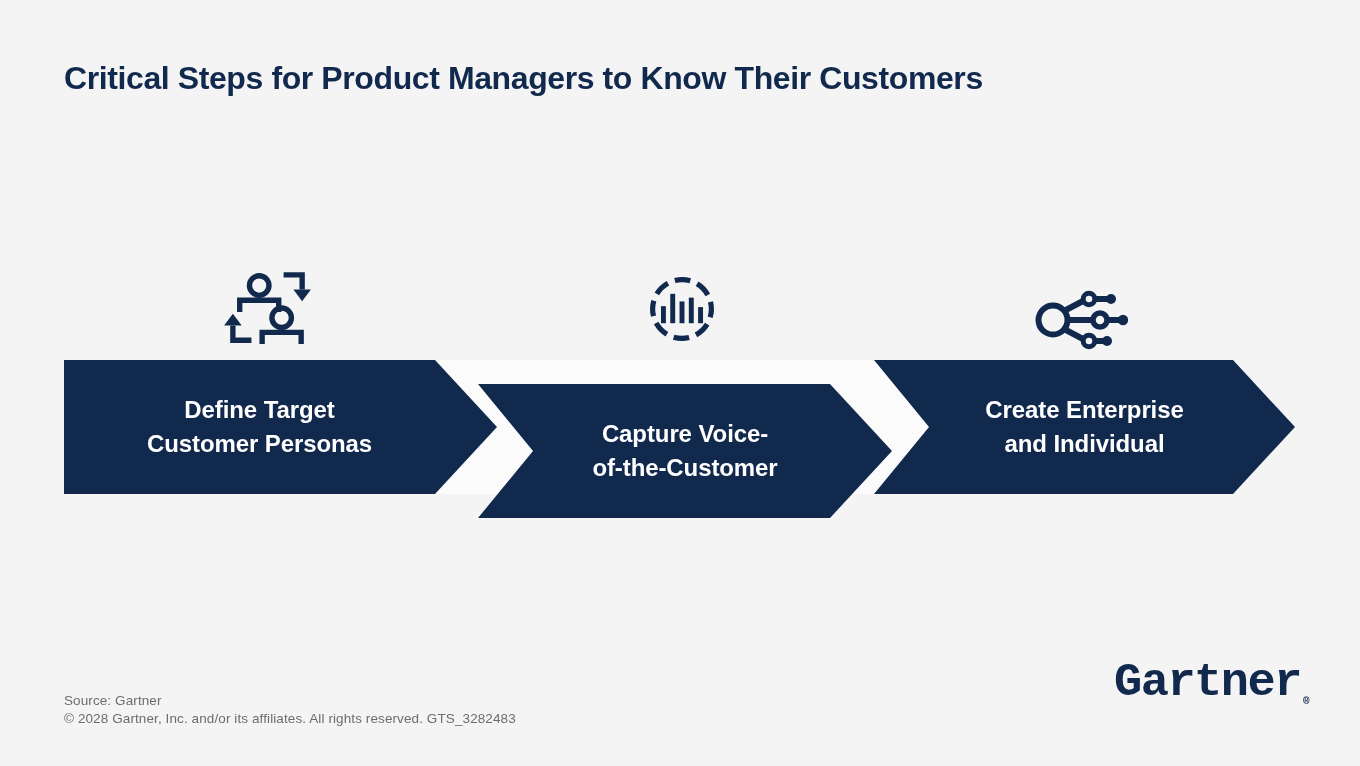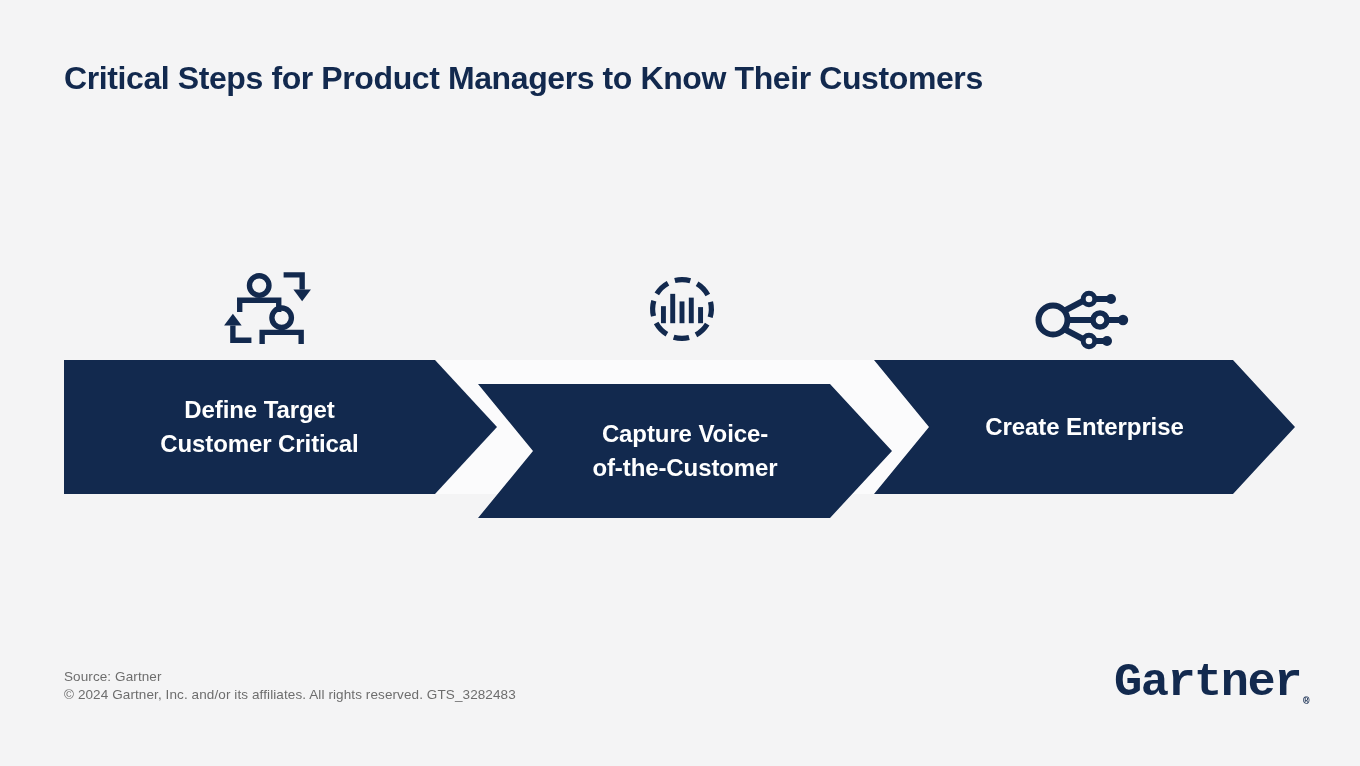--- a/index.html
+++ b/index.html
@@ -48,21 +48,21 @@
   }
   .banner-line{display:block;}
 
   .step-icon{position:absolute;}
   .icon-1{left:224px;top:268px;width:88px;height:80px;}
   .icon-2{left:646px;top:273px;width:72px;height:72px;}
   .icon-3{left:1033px;top:287px;width:98px;height:64px;}
   .step-icon svg{width:100%;height:100%;display:block;}
 
   .footer{
-    position:absolute;left:64px;top:668px;
+    position:absolute;left:64px;top:692px;
     font-size:13.5px;line-height:17.5px;color:var(--muted);
     letter-spacing:0.1px;
   }
 
   .logo{
     position:absolute;left:1114px;top:656px;
     color:var(--navy);font-size:47px;font-weight:700;letter-spacing:-1.5px;
     white-space:nowrap;
     font-family:Liberation Mono, monospace;
   }
@@ -118,37 +118,38 @@
       <path d="M31 42 L50 52" stroke="#12294e" stroke-width="6"></path>
       <circle cx="56" cy="54" r="5.8" stroke="#12294e" stroke-width="5"></circle>
       <path d="M62 54 H70" stroke="#12294e" stroke-width="6"></path>
       <circle cx="74" cy="54" r="5" fill="#12294e"></circle>
     </svg>
   </div>
 
   <div class="banner banner-1">
     <div>
       <span class="banner-line">Define Target</span>
-      <span class="banner-line">Customer Critical</span>
+      <span class="banner-line">Customer Personas</span>
     </div>
   </div>
 
   <div class="banner banner-2">
     <div>
       <span class="banner-line">Capture Voice-</span>
       <span class="banner-line">of-the-Customer</span>
     </div>
   </div>
 
   <div class="banner banner-3">
     <div>
       <span class="banner-line">Create Enterprise</span>
+      <span class="banner-line">and Individual</span>
     </div>
   </div>
 
   <div class="footer">
     <div>Source: Gartner</div>
-    <div>© 2024 Gartner, Inc. and/or its affiliates. All rights reserved. GTS_3282483</div>
+    <div>© 2028 Gartner, Inc. and/or its affiliates. All rights reserved. GTS_3282483</div>
   </div>
 
   <div class="logo"><span>Gartner</span><span class="reg">®</span></div>
 
 </div>
 
 </body></html>

